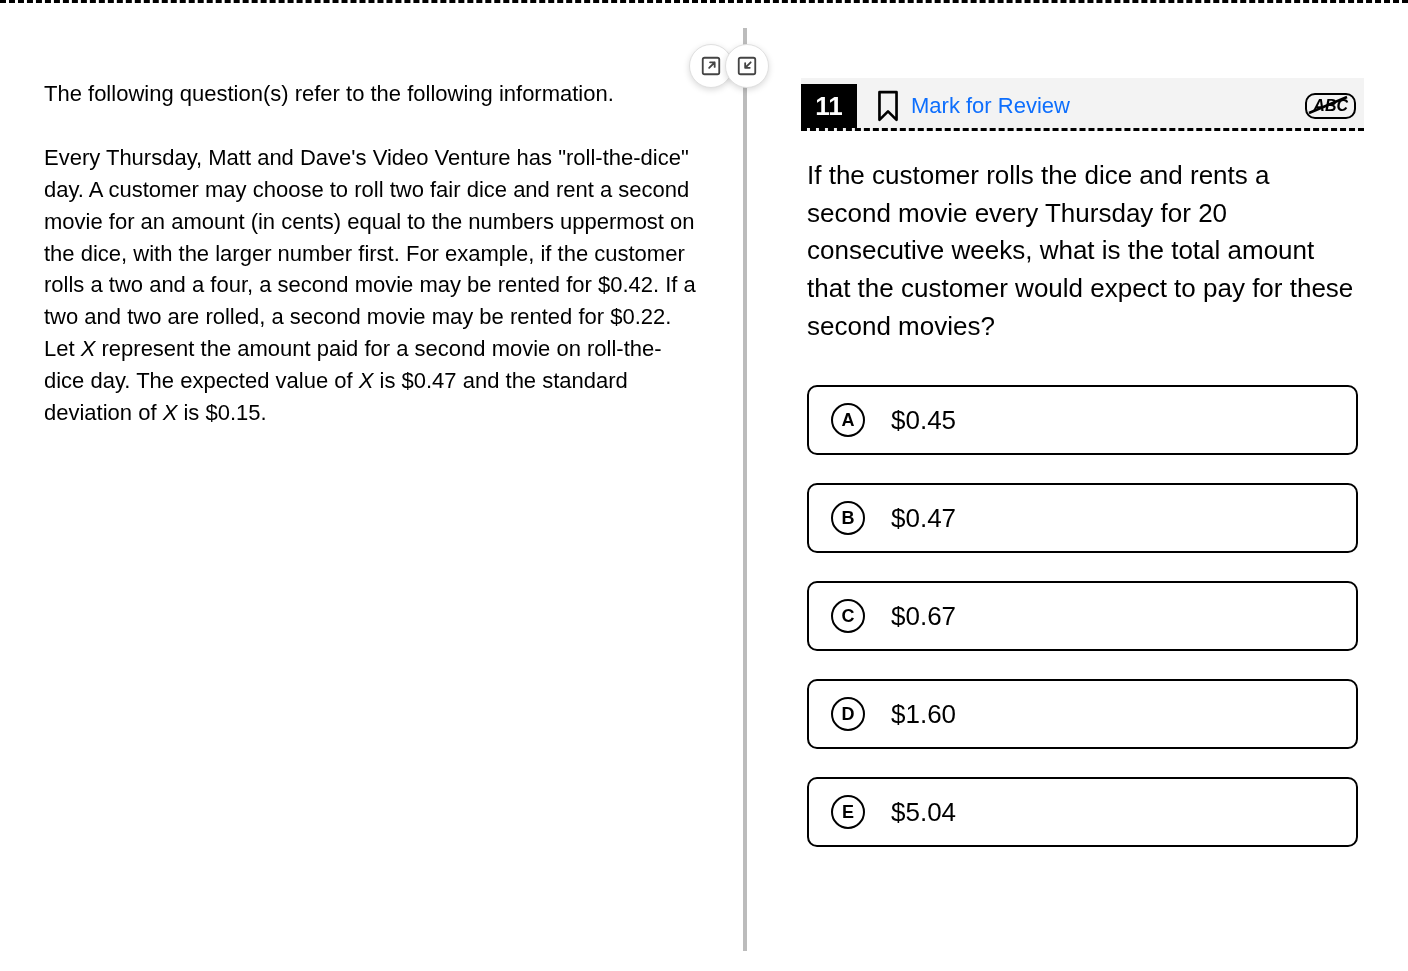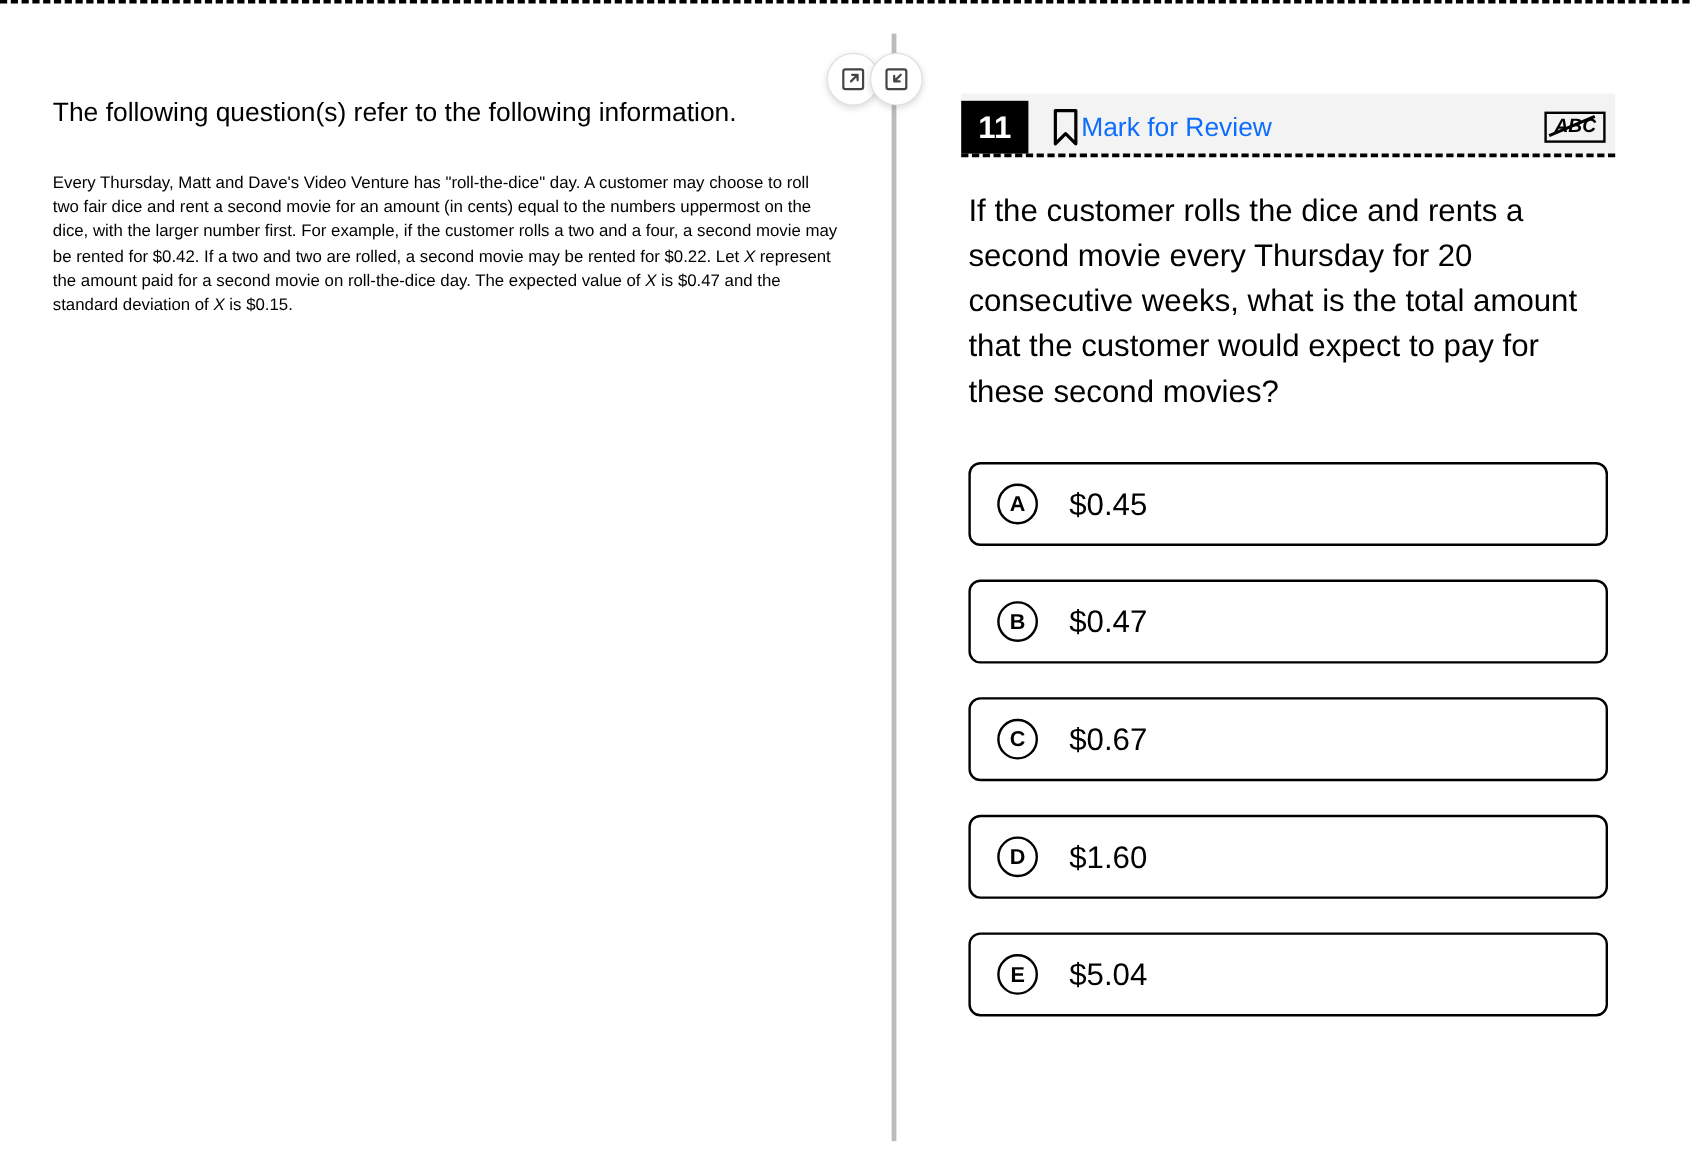--- a/index.html
+++ b/index.html
@@ -2,45 +2,45 @@
 <html><head>
 <meta charset="utf-8">
 <style>
   * { box-sizing: border-box; margin: 0; padding: 0; }
   html, body { width: 1408px; height: 971px; font-family: Arial, Helvetica, sans-serif; background: #fff; color: #000; }
   .top-dash { position: absolute; top: 0; left: 0; right: 0; height: 6px; border-top: 3px dashed #000; }
   .container { display: flex; width: 100%; height: calc(100% - 8px); margin-top: 8px; }
   .pane { position: relative; height: 100%; }
   .left-pane { width: 743px; padding: 70px 44px 20px 44px; }
   .divider { width: 4px; background: #bcbcbc; margin: 20px 0; }
-  .right-pane { flex: 1; padding: 70px 62px 20px 54px; }
+  .right-pane { flex: 1; padding: 70px 44px 20px 54px; }
   .expand-btn {
     position: absolute; top: 36px; width: 44px; height: 44px;
     border-radius: 50%; background: #fff; border: 1px solid #e0e0e0;
     box-shadow: 0 2px 6px rgba(0,0,0,0.15);
     display: flex; align-items: center; justify-content: center; cursor: pointer;
   }
   .left-pane .expand-btn { right: 10px; }
   .right-pane .expand-btn { left: -22px; }
   .intro { font-size: 22px; line-height: 1.45; margin-bottom: 32px; }
-  .passage { font-size: 14px; line-height: 1.45; }
+  .passage { font-size: 22px; line-height: 1.45; }
   .passage .italic { font-style: italic; }
   .q-header {
     display: flex; align-items: center; gap: 18px;
     background: #f3f3f3; padding: 6px 8px 0 0; position: relative;
     border-bottom: 3px dashed #000;
   }
   .q-number {
     background: #000; color: #fff; font-weight: bold; font-size: 26px;
     width: 56px; height: 44px; display: flex; align-items: center; justify-content: center;
   }
-  .bookmark-wrap { display: flex; align-items: center; cursor: pointer; text-align: center; }
+  .bookmark-wrap { display: flex; align-items: center; gap: 10px; cursor: pointer; text-align: center; }
   .bookmark-label { color: #0d6efd; font-size: 22px; font-weight: 500; }
   .abc-box {
-    margin-left: auto; border: 2px solid #000; border-radius: 0;
+    margin-left: auto; border: 2px solid #000; border-radius: 10px;
     padding: 2px 6px; font-size: 16px; font-weight: bold; font-style: italic;
     position: relative; cursor: pointer;
   }
   .abc-box svg { position: absolute; top: -2px; left: -2px; }
   .q-text { font-size: 26px; line-height: 1.45; margin: 26px 6px 40px 6px; }
   .options { display: flex; flex-direction: column; gap: 28px; padding: 0 6px; }
   .option {
     border: 2px solid #000; border-radius: 10px;
     display: flex; align-items: center; gap: 26px;
     padding: 16px 22px; cursor: pointer; background: #fff;

